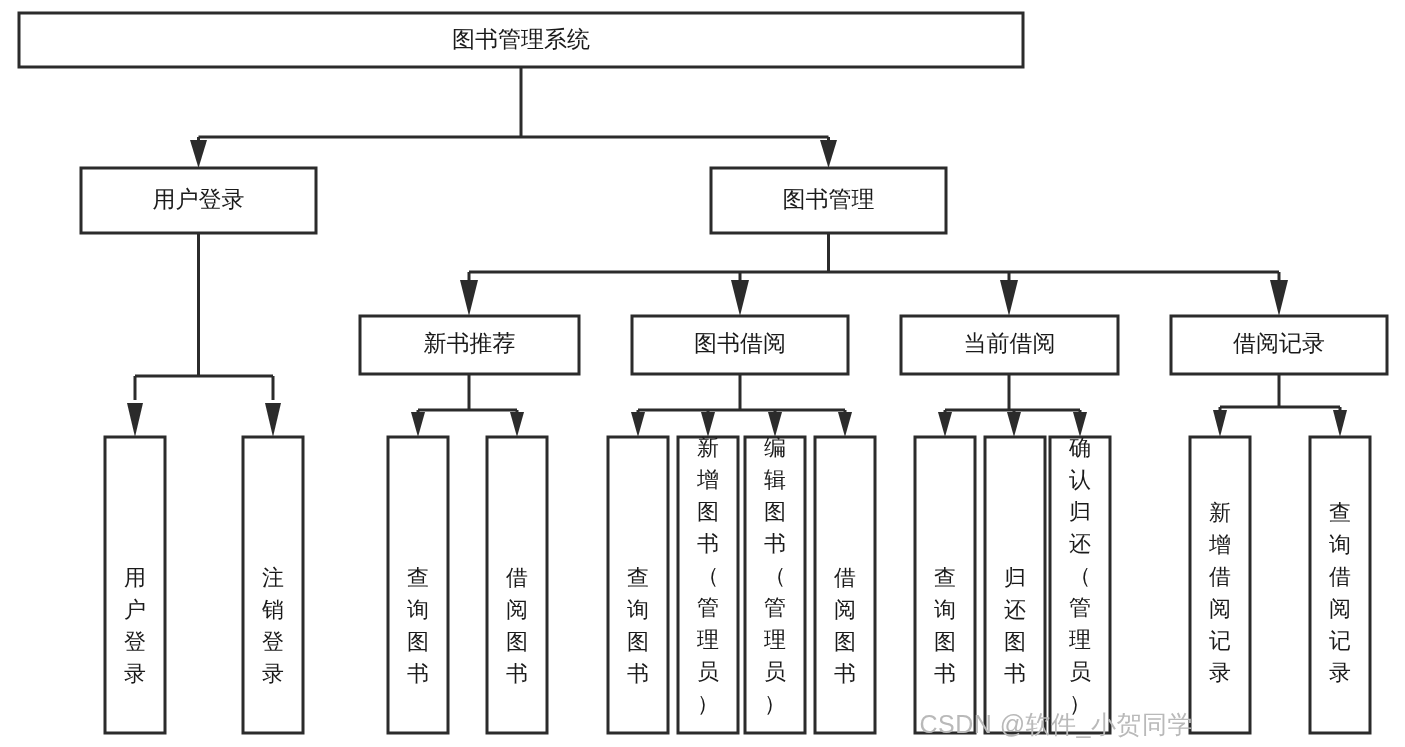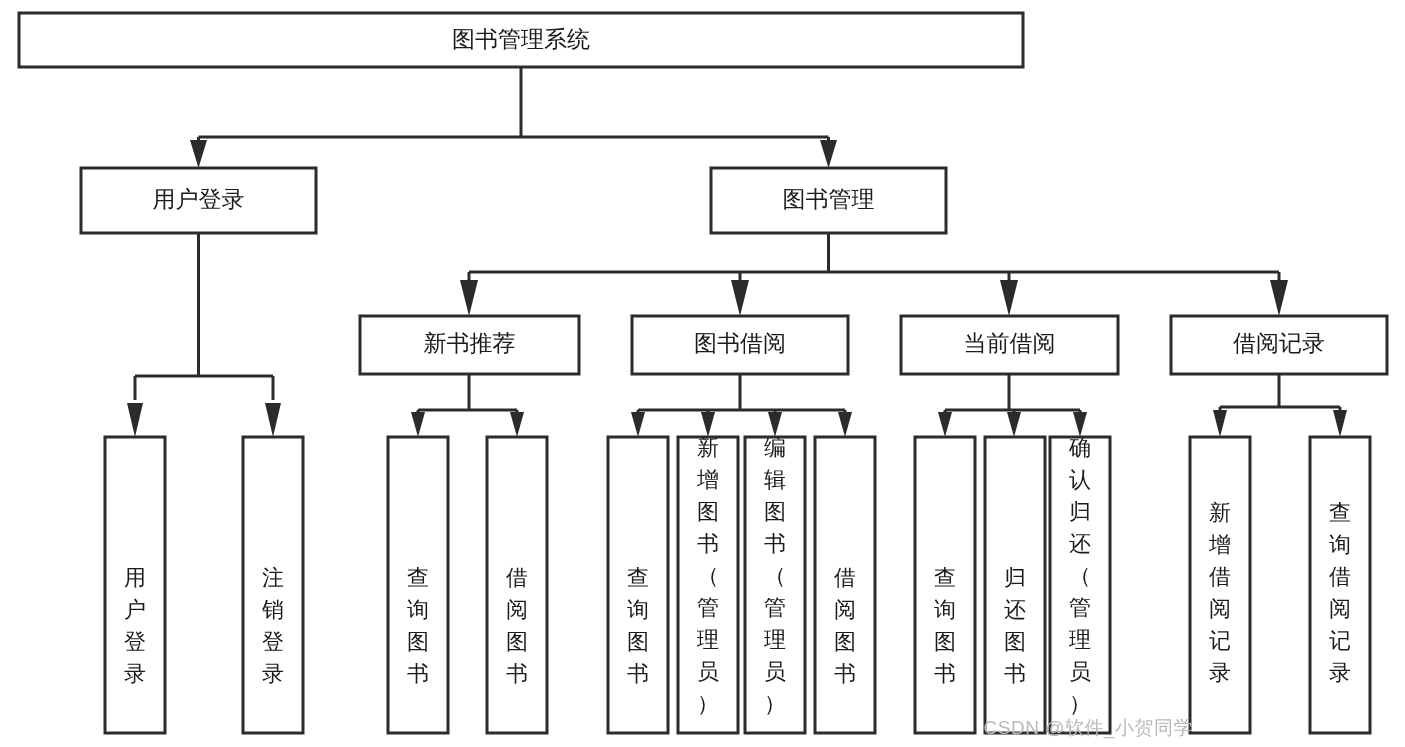--- a/index.html
+++ b/index.html
@@ -51,21 +51,21 @@
     font-family: "Liberation Sans", "DejaVu Sans", sans-serif;
     font-size: 22px;
     fill: #1a1a1a;
     text-anchor: middle;
   }
   .watermark-text {
     position: absolute;
     right: 14px;
     bottom: 6px;
     font-family: "Liberation Sans", "DejaVu Sans", sans-serif;
-    font-size: 19px;
+    font-size: 25px;
     color: #b9b9b9;
     white-space: nowrap;
     letter-spacing: 0.5px;
     margin-top: 40px;
   }
 </style>
 </head>
 <body>
 
 <div id="diagram-root">

